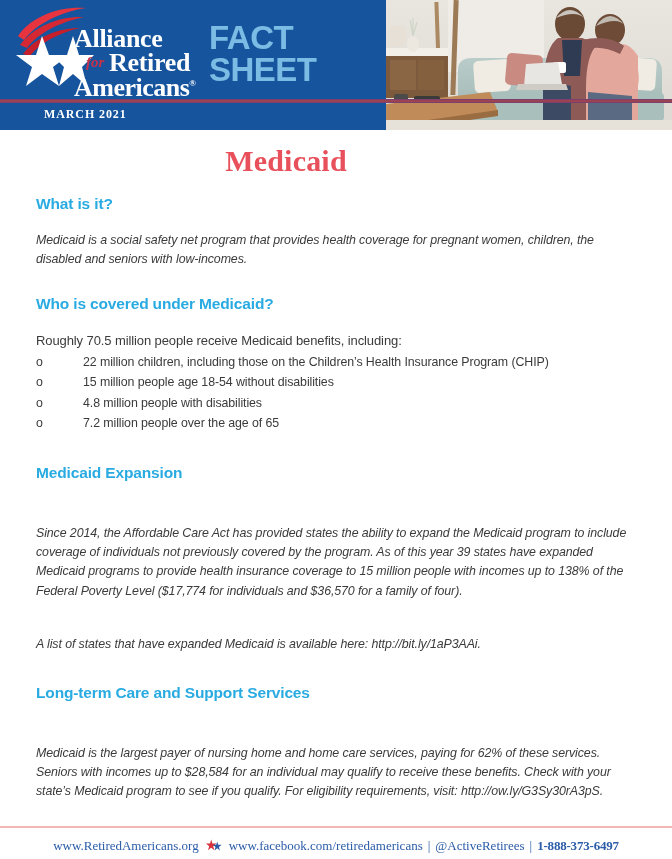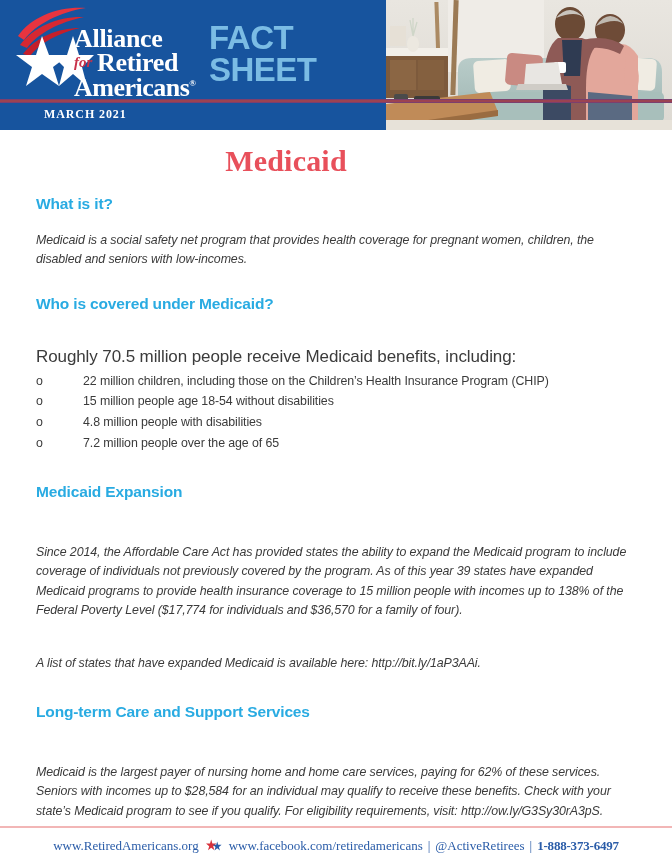--- a/index.html
+++ b/index.html
@@ -62,21 +62,21 @@
     color: #ffffff;
     font-family: "Liberation Serif", serif;
     line-height: 0.93;
   }
   .logo-alliance {
     font-size: 26px;
     font-weight: 700;
     letter-spacing: -0.3px;
     display: block;
   }
-  .logo-line2 { display: block; height: 25px; position: relative; }
+  .logo-line2 { display: block; height: 25px; position: relative; margin-left: 12px; }
   .logo-for {
     font-size: 15px;
     font-style: italic;
     font-weight: 700;
     color: #c8314a;
     position: absolute;
     left: 0; top: 5px;
   }
   .logo-retired {
     font-size: 26px;
@@ -172,24 +172,23 @@
     letter-spacing: -0.1px;
     max-width: 580px;
     font-style: italic;
   }
   .gap-md { height: 18px; }
   .gap-lg { height: 26px; }
   .gap-xl { height: 30px; }
 
   .intro-line {
     color: #3b3b3b;
-    font-size: 17px;
+    font-size: 13px;
     line-height: 1.55;
     letter-spacing: -0.1px;
-    margin-top: 13px;
   }
   .bullets { list-style: none; }
   .bullet-row {
     display: flex;
     color: #3b3b3b;
     font-size: 12.4px;
     line-height: 1.66;
     letter-spacing: -0.1px;
   }
   .bullet-marker {

